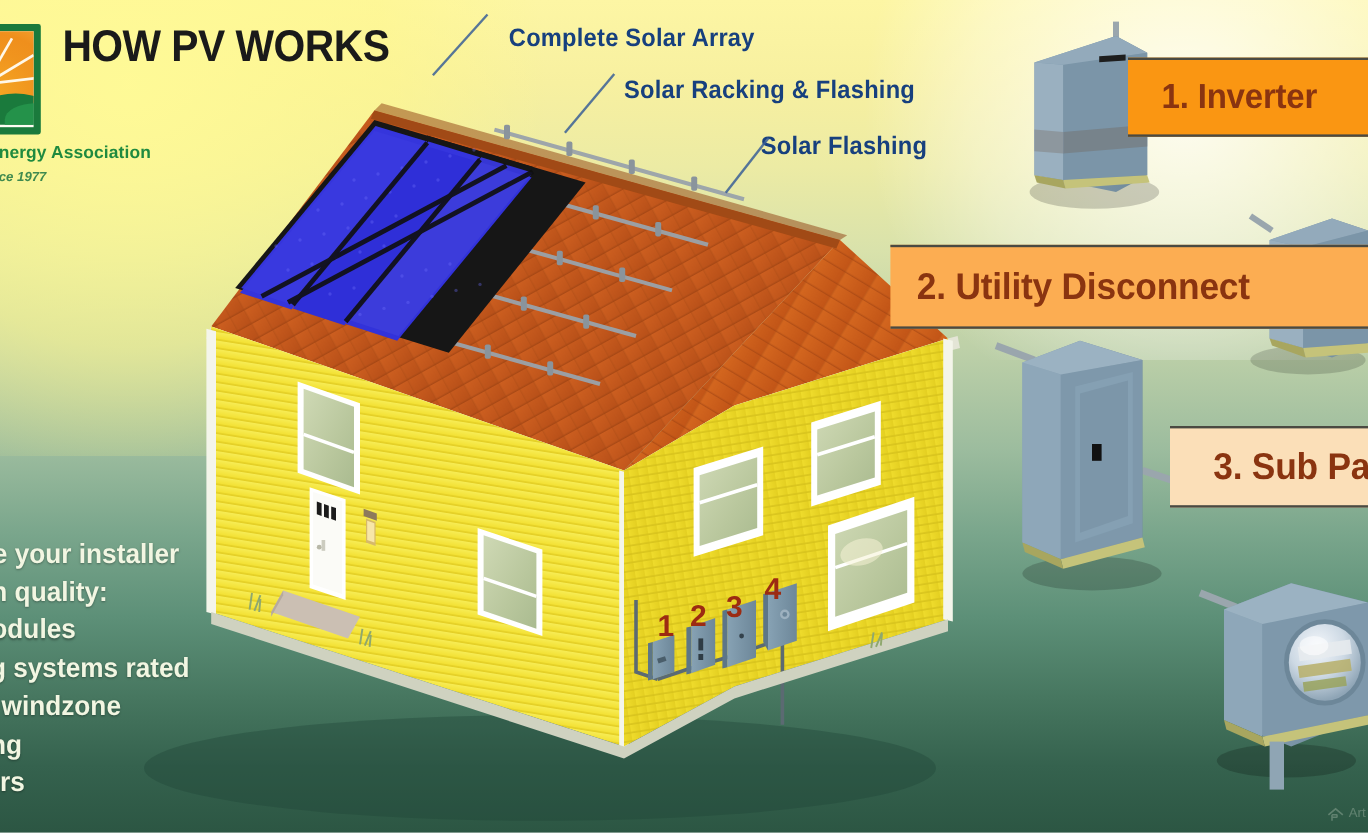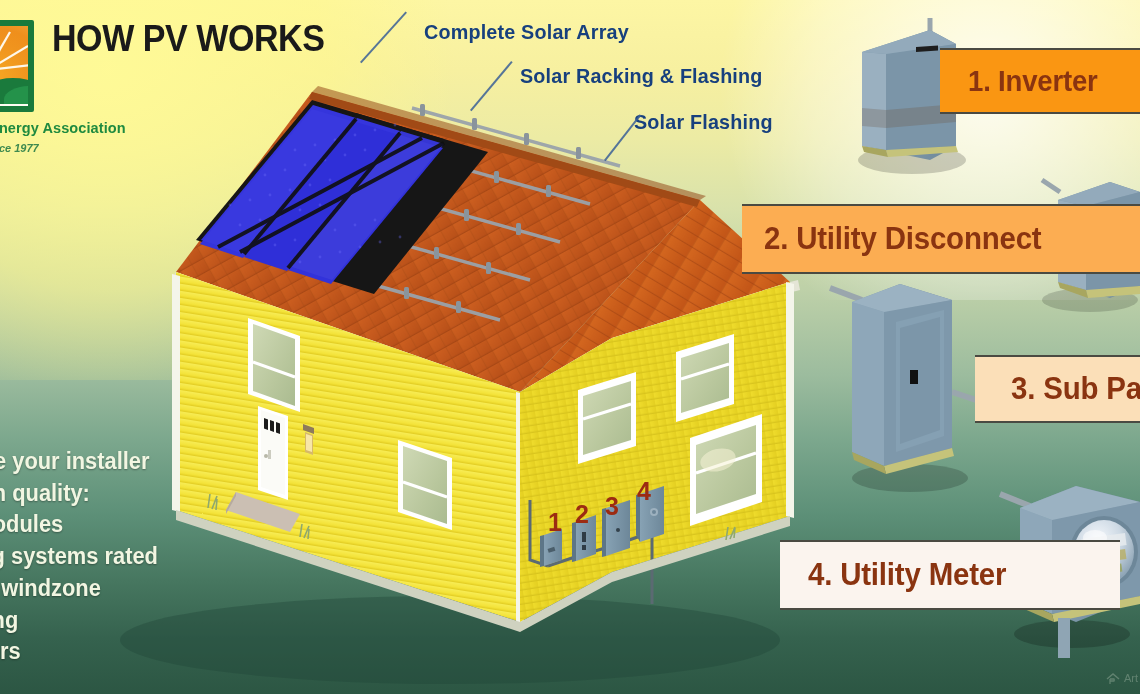--- a/index.html
+++ b/index.html
@@ -661,23 +661,20 @@
 
   <div class="banner" id="banner-1">
     <span>1. Inverter</span>
   </div>
   <div class="banner" id="banner-2">
     <span>2. Utility Disconnect</span>
   </div>
   <div class="banner" id="banner-3">
     <span>3. Sub Pa</span>
   </div>
-  <div class="banner" id="banner-4">
-    <span>4. Utility Meter</span>
-  </div>
 
   <div class="wallnum" id="wallnum-1">1</div>
   <div class="wallnum" id="wallnum-2">2</div>
   <div class="wallnum" id="wallnum-3">3</div>
   <div class="wallnum" id="wallnum-4">4</div>
 
   <div class="advice">
     <div class="line">sure your installer</div>
     <div class="line">high quality:</div>
     <div class="line">r Modules</div>

